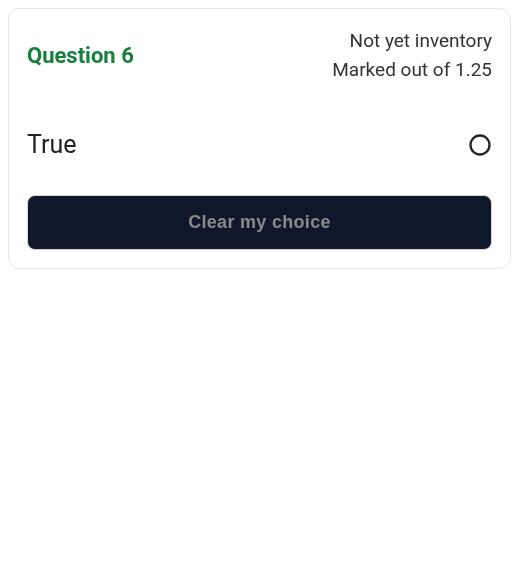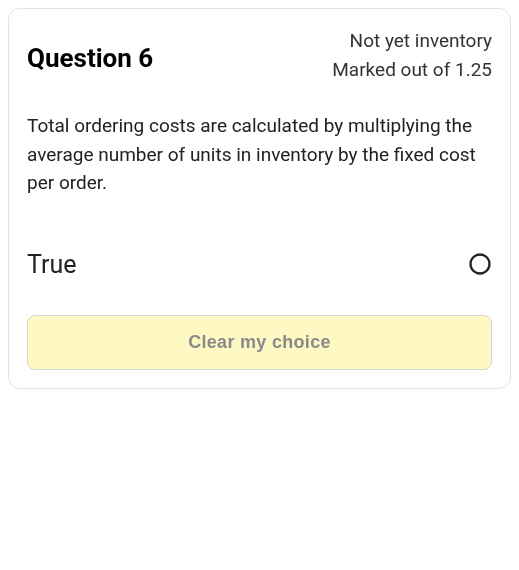--- a/index.html
+++ b/index.html
@@ -16,23 +16,23 @@
       padding: 18px 18px;
       background: #fff;
     }
     .header {
       display: flex;
       justify-content: space-between;
       align-items: flex-start;
       margin-bottom: 28px;
     }
     .question-number {
-      font-size: 26px;
+      font-size: 22px;
       font-weight: 700;
-      color: #000000;
+      color: #15803d;
       padding-top: 16px;
     }
     .status-block {
       text-align: right;
       font-size: 19px;
       color: #333;
       line-height: 1.5;
     }
     .prompt {
       font-size: 19px;
@@ -57,21 +57,21 @@
       flex: 0 0 24px;
     }
     .radio svg { display: block; }
     .clear-btn {
       display: block;
       width: 100%;
       margin-top: 18px;
       padding: 16px 0;
       border: 1px solid #d6d6d6;
       border-radius: 8px;
-      background: #fef9c3;
+      background: #0f172a;
       font-size: 18px;
       font-weight: 600;
       letter-spacing: 0.3px;
       color: #8a8a8a;
       text-align: center;
       cursor: pointer;
     }
   </style>
 </head>
 <body>
@@ -79,21 +79,20 @@
 <div class="card">
 
   <div class="header">
     <div class="question-number">Question 6</div>
     <div class="status-block">
       <div>Not yet inventory</div>
       <div>Marked out of 1.25</div>
     </div>
   </div>
 
-  <div class="prompt">Total ordering costs are calculated by multiplying the average number of units in inventory by the fixed cost per order.</div>
 
   <div class="option">
     <span class="option-label">True</span>
     <span class="radio">
       <svg viewBox="0 0 24 24" width="24" height="24">
         <circle cx="12" cy="12" r="9.5" fill="none" stroke="#222" stroke-width="2.3"></circle>
       </svg>
     </span>
   </div>
 

